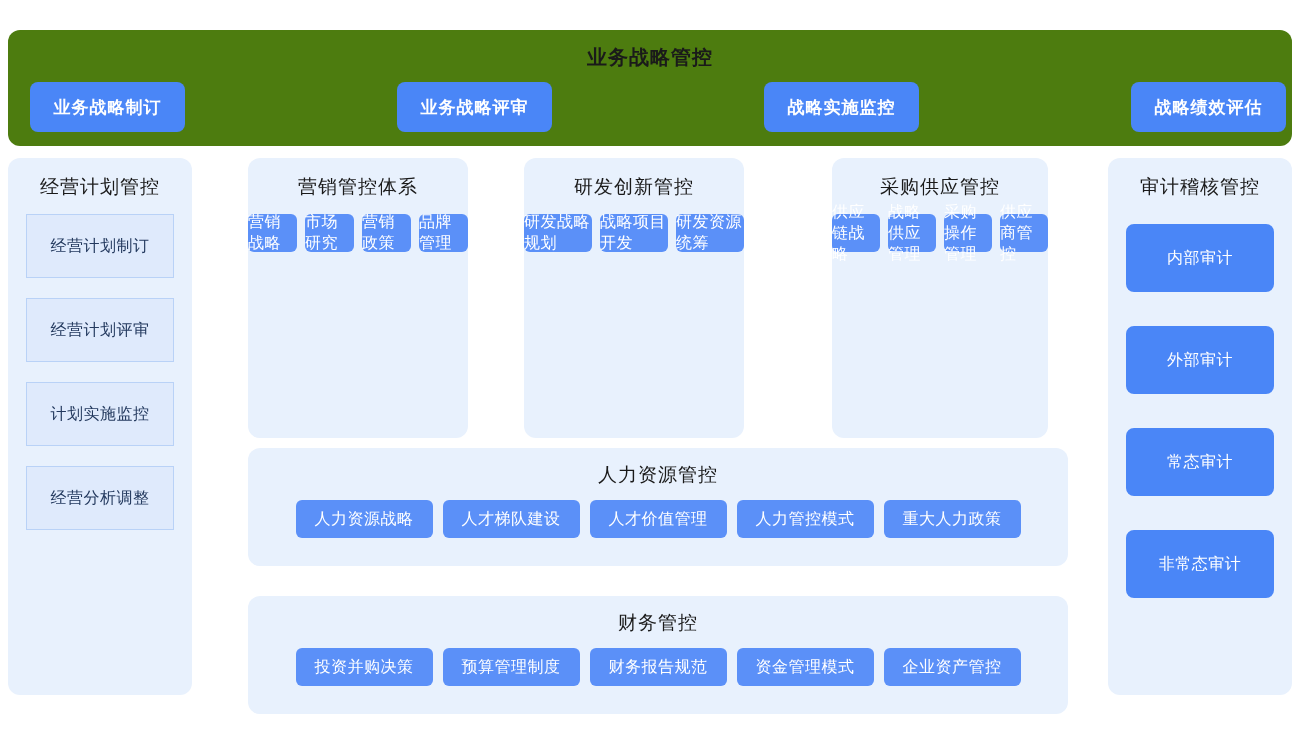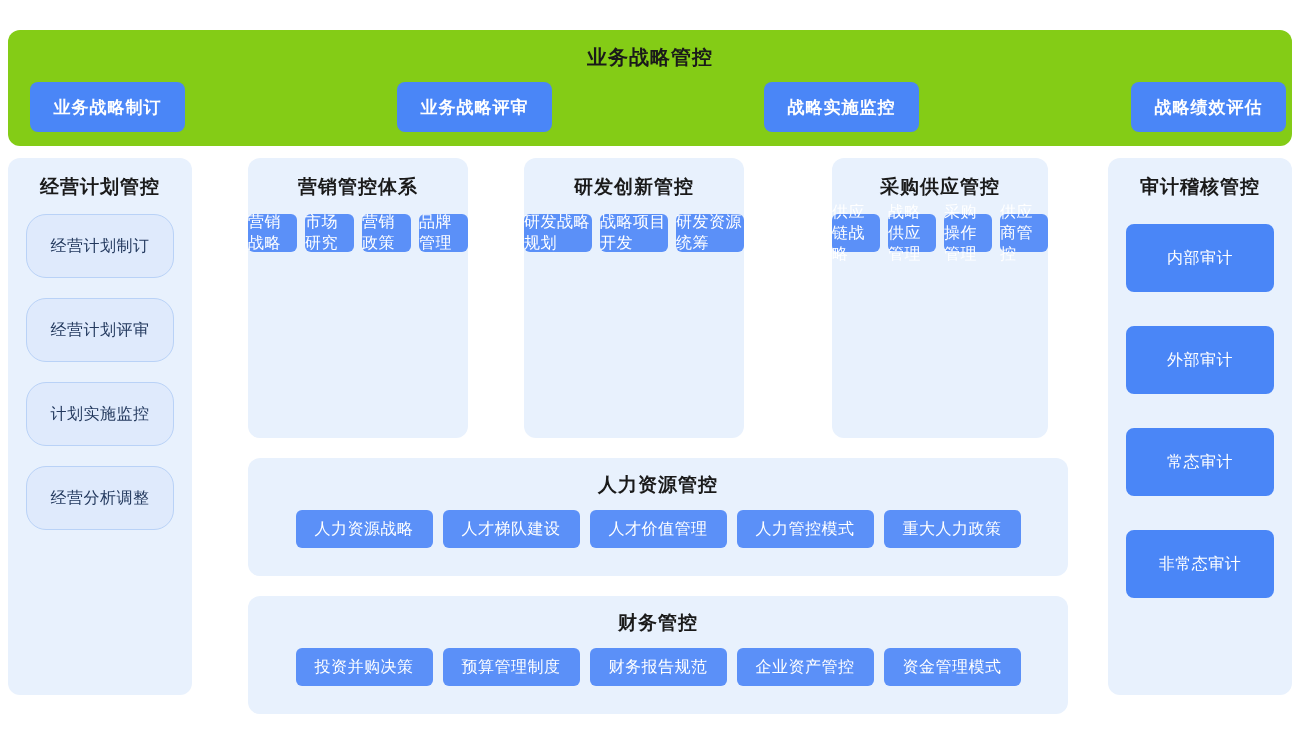--- a/index.html
+++ b/index.html
@@ -22,21 +22,21 @@
     height: 735px;
   }
 
   
   .top-band {
     position: absolute;
     left: 8px;
     top: 30px;
     width: 1284px;
     height: 116px;
-    background: #84cc16;
+    background: #4d7c0f;
     border-radius: 12px;
     box-sizing: border-box;
   }
   .top-title {
     position: absolute;
     top: 14px;
     left: 0;
     width: 100%;
     text-align: center;
     font-size: 20px;
@@ -83,21 +83,21 @@
   
   .panel {
     background: #e8f1fd;
     border-radius: 12px;
     box-sizing: border-box;
     position: absolute;
   }
   .panel-title {
     text-align: center;
     font-size: 19px;
-    font-weight: bold;
+    font-weight: normal;
     color: #1a1a1a;
     letter-spacing: 1px;
   }
 
   .col-left {
     left: 0;
     top: 0;
     width: 184px;
     height: 537px;
     padding-top: 16px;
@@ -117,21 +117,21 @@
     gap: 16px;
   }
   .col-left .side-items { gap: 20px; margin-top: 14px; }
   .col-right .side-items { gap: 34px; margin-top: 24px; }
 
   .chip-side {
     width: 148px;
     height: 64px;
     background: #dfeafc;
     border: 1px solid #b9d2f7;
-    border-radius: 20px;
+    border-radius: 0;
     color: #23395e;
     font-size: 16px;
     display: flex;
     align-items: center;
     justify-content: center;
     box-sizing: border-box;
     letter-spacing: 0.5px;
   }
   .chip-side-solid {
     width: 148px;
@@ -189,21 +189,21 @@
   .panel-mid.p3 .chip-mid { width: 172px; }
 
   
   .wide {
     position: absolute;
     left: 240px;
     width: 820px;
     height: 118px;
     padding-top: 14px;
   }
-  .wide.hr { top: 300px; }
+  .wide.hr { top: 290px; }
   .wide.fin { top: 438px; }
   .wide-items {
     margin-top: 12px;
     display: flex;
     justify-content: center;
     gap: 10px;
   }
   .chip-wide {
     height: 38px;
     background: #5b90f8;
@@ -289,22 +289,22 @@
         <div class="chip-wide">重大人力政策</div>
       </div>
     </div>
 
     <div class="panel wide fin">
       <div class="panel-title">财务管控</div>
       <div class="wide-items">
         <div class="chip-wide">投资并购决策</div>
         <div class="chip-wide">预算管理制度</div>
         <div class="chip-wide">财务报告规范</div>
+        <div class="chip-wide">资金管理模式</div>
         <div class="chip-wide">企业资产管控</div>
-        <div class="chip-wide">资金管理模式</div>
       </div>
     </div>
 
     <div class="panel col-right">
       <div class="panel-title">审计稽核管控</div>
       <div class="side-items">
         <div class="chip-side-solid">内部审计</div>
         <div class="chip-side-solid">外部审计</div>
         <div class="chip-side-solid">常态审计</div>
         <div class="chip-side-solid">非常态审计</div>

